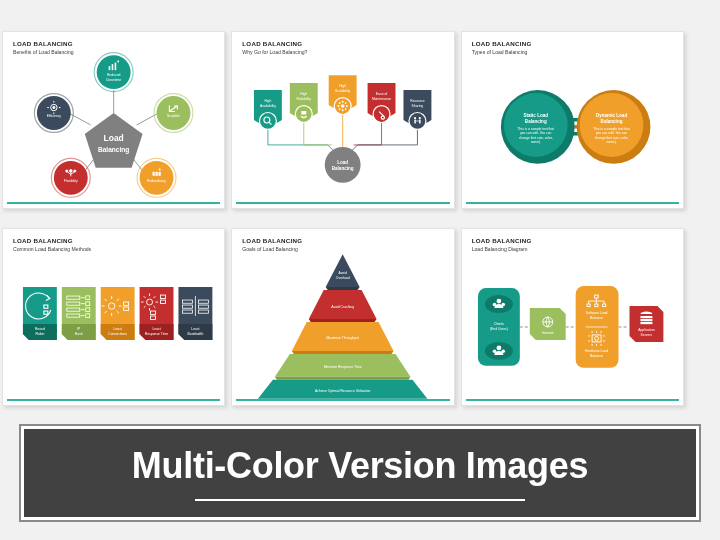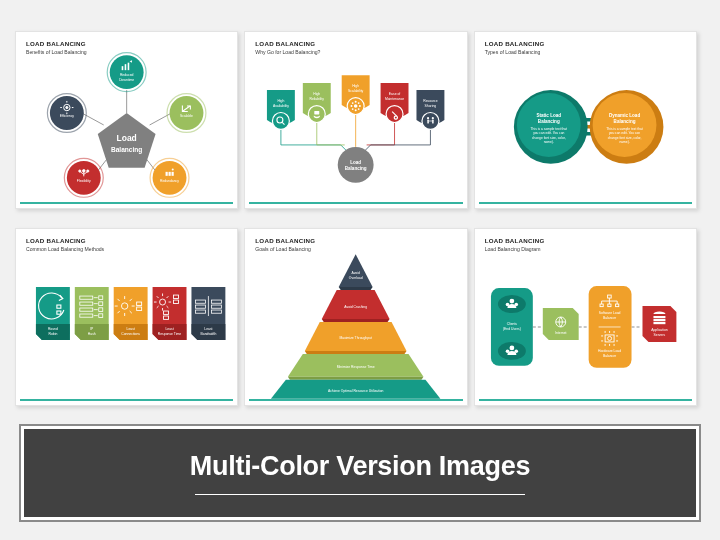--- a/index.html
+++ b/index.html
@@ -5,21 +5,21 @@
   * { box-sizing: border-box; margin: 0; padding: 0; }
   body {
     width: 720px; height: 540px;
     background: #f1f1f1;
     font-family: "Liberation Sans", sans-serif;
     overflow: hidden;
     position: relative;
   }
   .grid {
     position: absolute;
-    left: 15px; top: 31px;
+    left: 2px; top: 31px;
     width: 682px; height: 375px;
     display: grid;
     grid-template-columns: 1fr 1fr 1fr;
     grid-template-rows: 1fr 1fr;
     gap: 19px 6px;
   }
   .slide {
     background: #ffffff;
     border: 1px solid #e3e3e3;
     box-shadow: 2px 2px 4px rgba(0,0,0,0.13);
@@ -49,21 +49,21 @@
     background: #ffffff;
     padding: 3px;
   }
   .banner-inner {
     width: 100%; height: 100%;
     background: #414141;
     display: flex; flex-direction: column;
     align-items: center; justify-content: center;
   }
   .banner-title {
-    color: #ffffff; font-size: 27px; font-weight: bold;
+    color: #ffffff; font-size: 36px; font-weight: bold;
     letter-spacing: -0.3px;
   }
   .banner-rule {
     width: 330px; height: 1.5px; background: #ffffff;
     margin-top: 12px;
   }
   .lbl { font-size: 3.4px; fill: #ffffff; font-family: "Liberation Sans", sans-serif; }
 </style>
 </head>
 <body>

